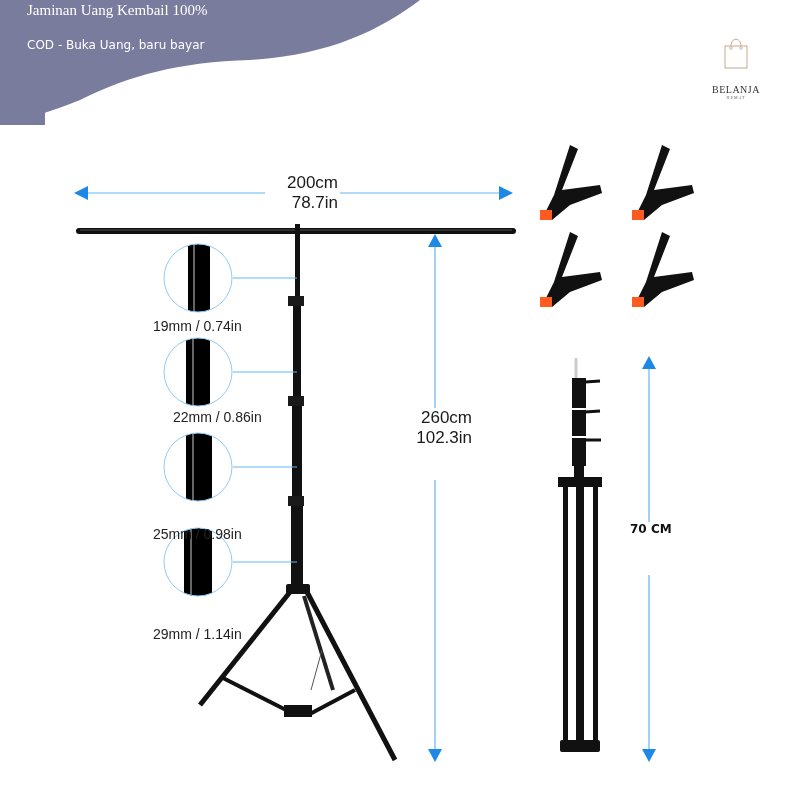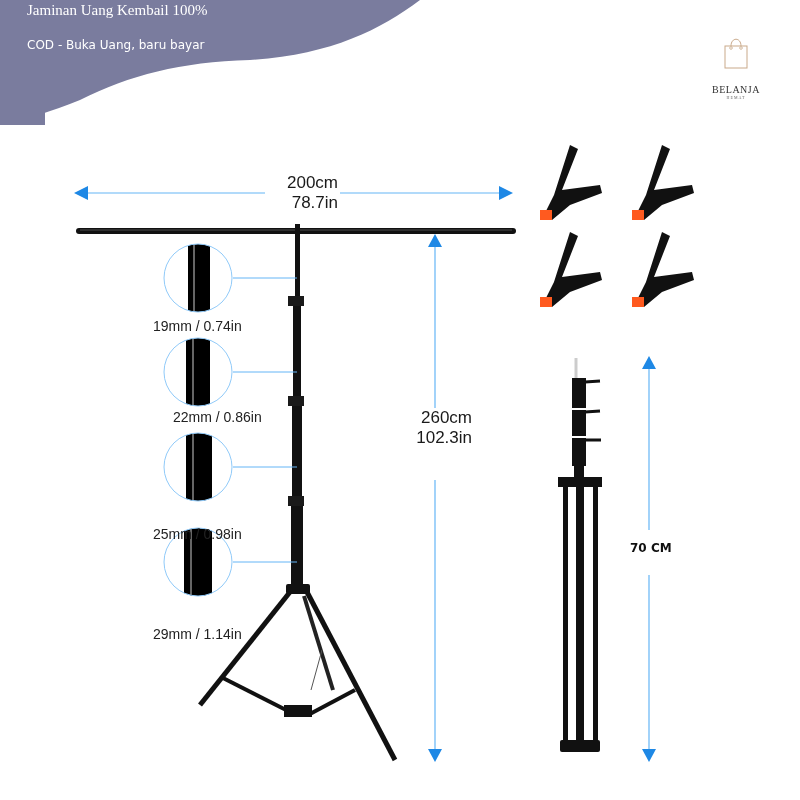--- a/index.html
+++ b/index.html
@@ -161,13 +161,13 @@
 <div class="dim-label" style="left:400px;top:408px;width:72px;">
   <div>260cm</div>
   <div>102.3in</div>
 </div>
 
 <div class="size-label" style="left:153px;top:318px;">19mm / 0.74in</div>
 <div class="size-label" style="left:153px;top:409px;margin-left:20px;">22mm / 0.86in</div>
 <div class="size-label" style="left:153px;top:526px;">25mm / 0.98in</div>
 <div class="size-label" style="left:153px;top:626px;">29mm / 1.14in</div>
 
-<div class="small-label" style="left:630px;top:541px;">70 CM</div>
+<div class="small-label" style="left:630px;top:522px;">70 CM</div>
 
 </body></html>

